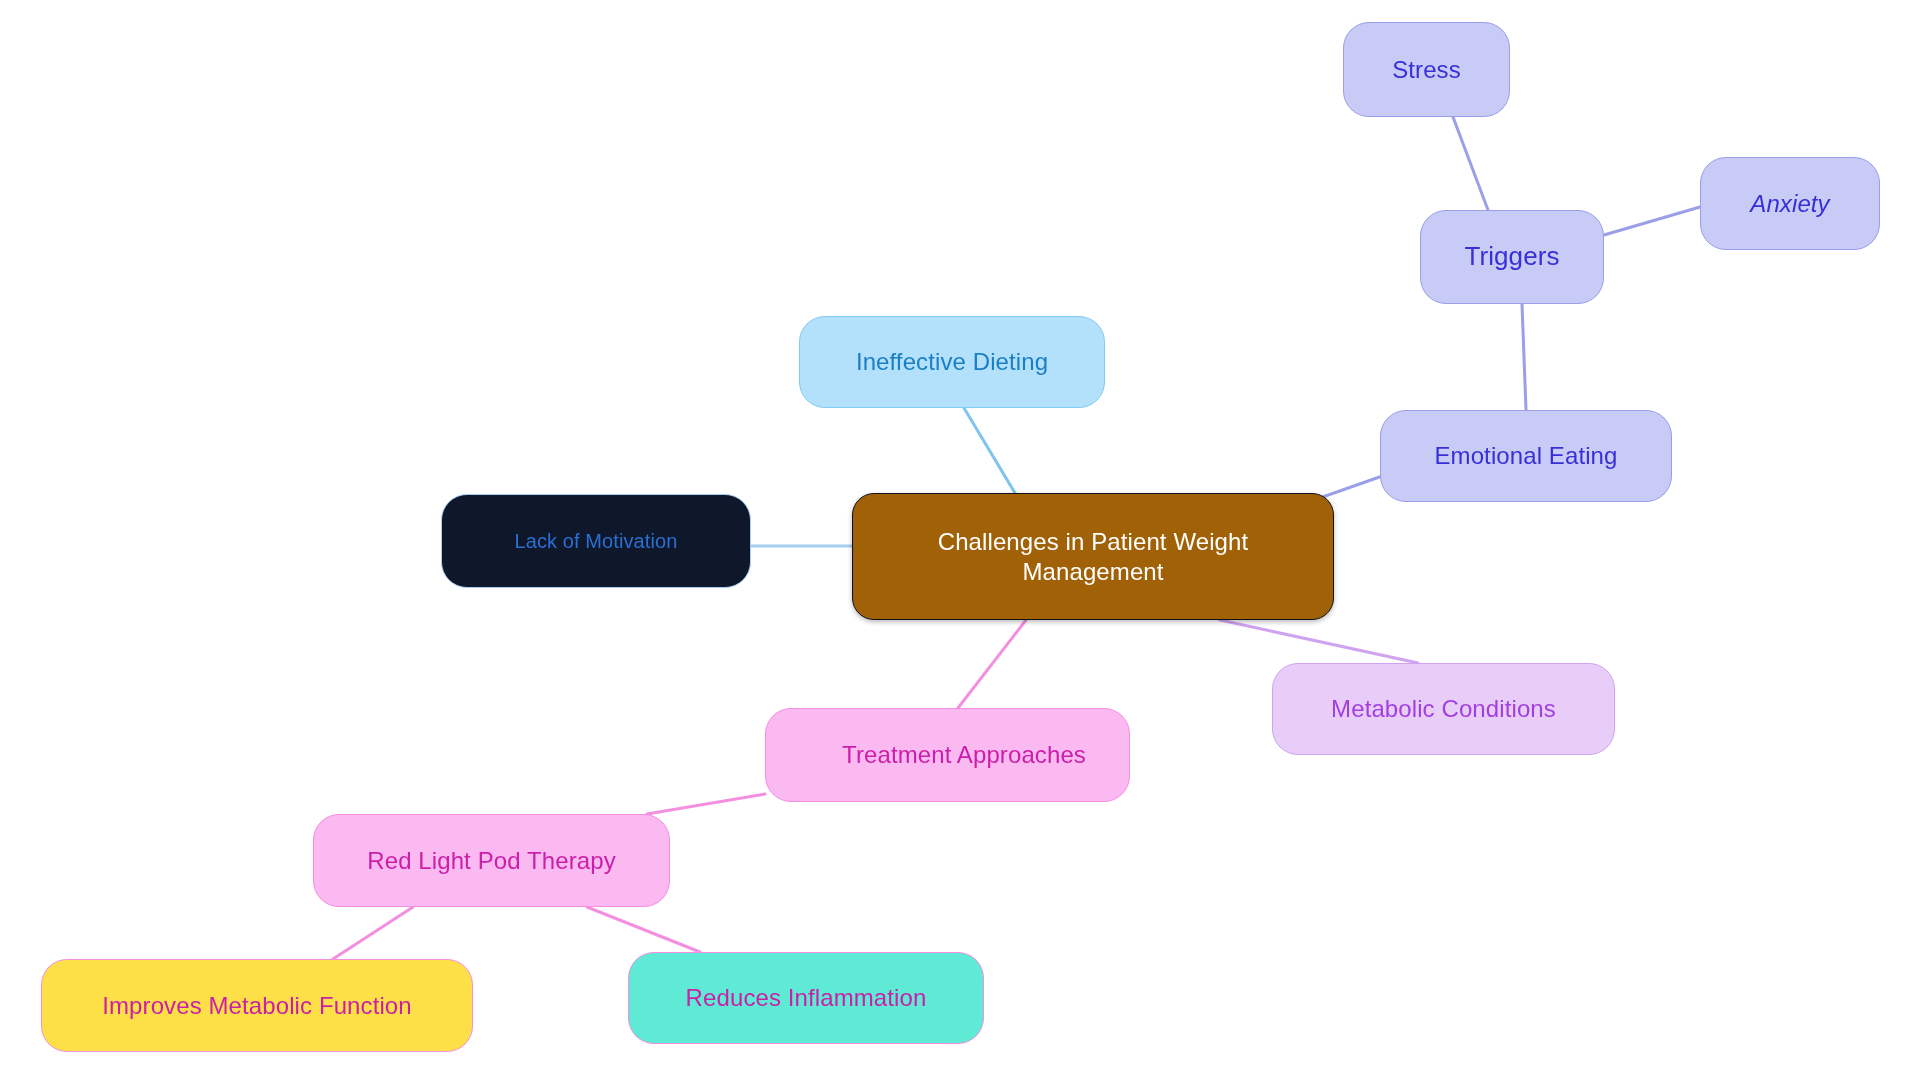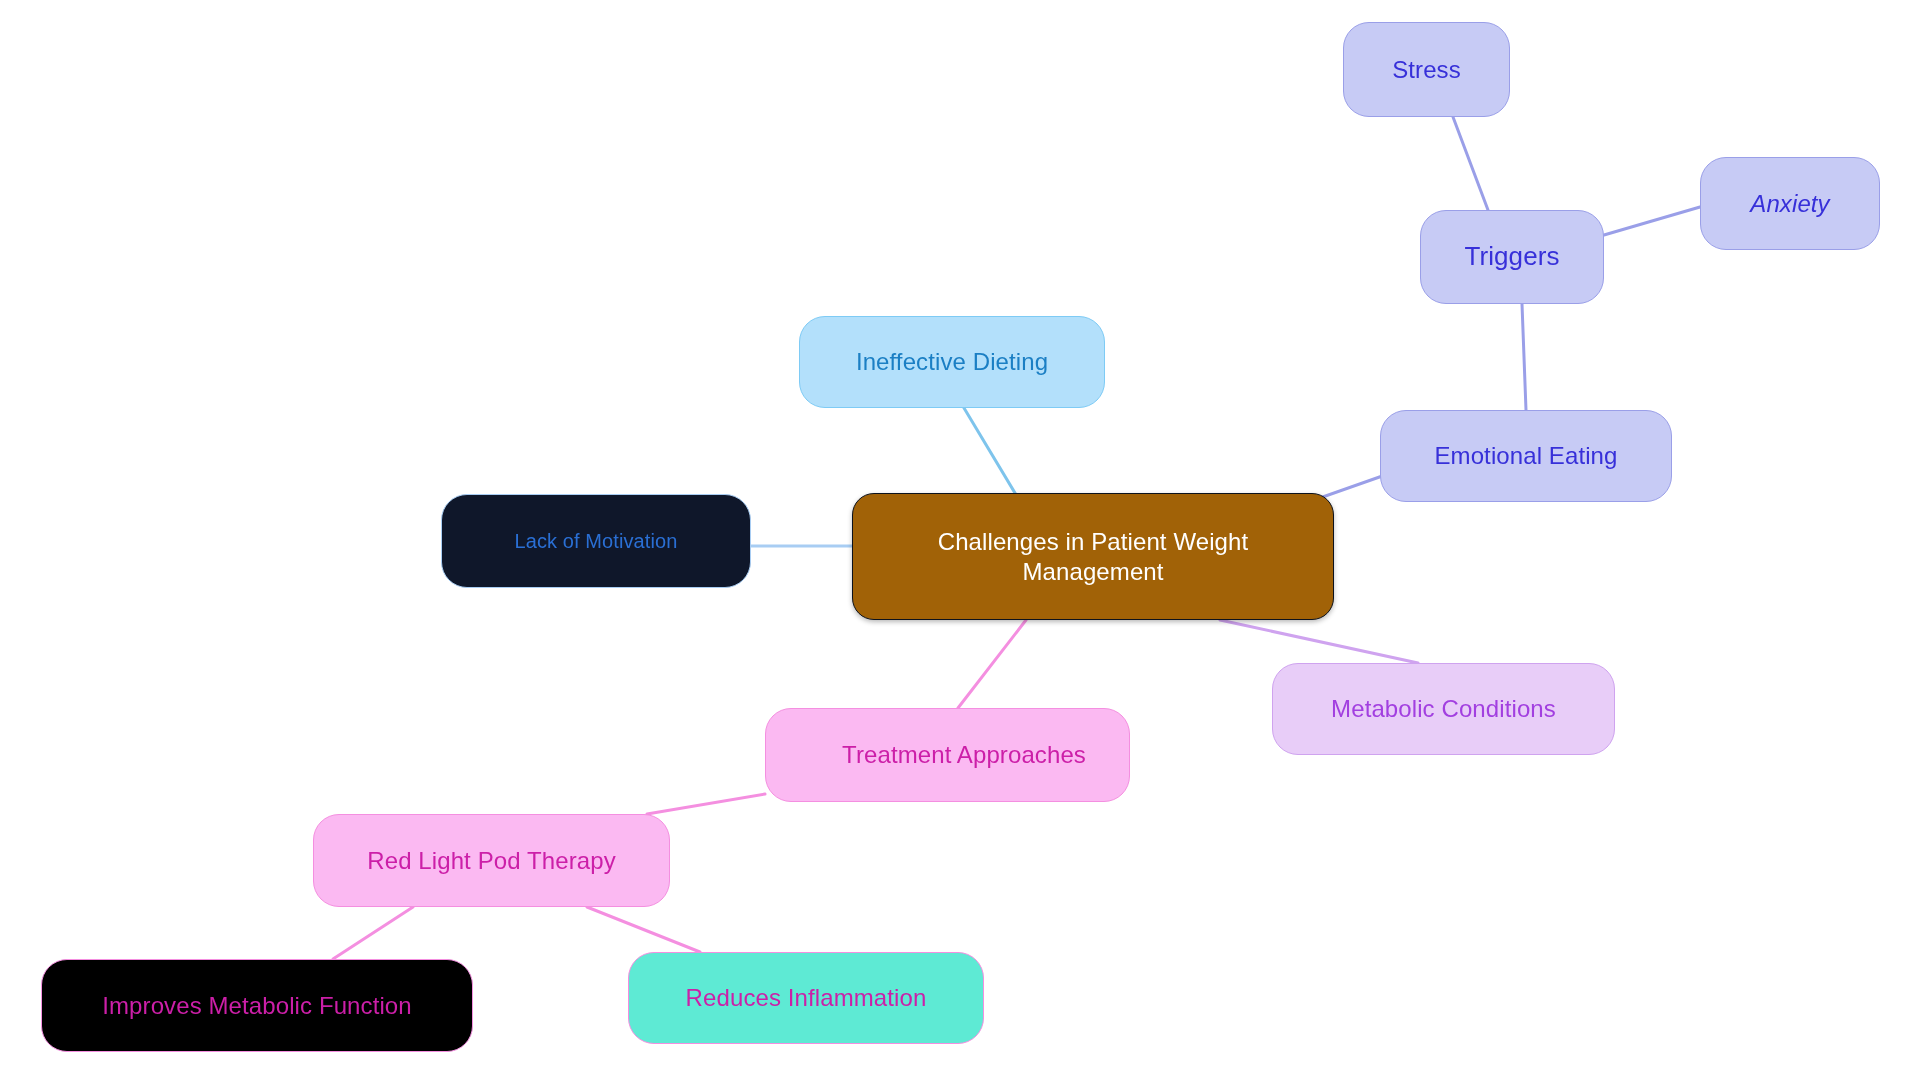--- a/index.html
+++ b/index.html
@@ -71,16 +71,16 @@
 Management</span></div>
       <div class="node" style="left: 1343px; top: 22px; width: 167px; height: 95px; border-radius: 26px; background: rgb(199, 203, 245); color: rgb(55, 48, 217); border-color: rgb(154, 159, 232); font-size: 24px;"><span class="node-label">Stress</span></div>
       <div class="node" style="left: 1700px; top: 157px; width: 180px; height: 93px; border-radius: 26px; background: rgb(199, 203, 245); color: rgb(55, 48, 217); border-color: rgb(154, 159, 232); font-size: 24px; font-style: italic;"><span class="node-label">Anxiety</span></div>
       <div class="node" style="left: 1420px; top: 210px; width: 184px; height: 94px; border-radius: 26px; background: rgb(199, 203, 245); color: rgb(55, 48, 217); border-color: rgb(154, 159, 232); font-size: 26px;"><span class="node-label">Triggers</span></div>
       <div class="node" style="left: 1380px; top: 410px; width: 292px; height: 92px; border-radius: 26px; background: rgb(199, 203, 245); color: rgb(55, 48, 217); border-color: rgb(154, 159, 232); font-size: 24px;"><span class="node-label">Emotional Eating</span></div>
       <div class="node" style="left: 799px; top: 316px; width: 306px; height: 92px; border-radius: 26px; background: rgb(179, 224, 251); color: rgb(27, 127, 196); border-color: rgb(126, 203, 245); font-size: 24px;"><span class="node-label">Ineffective Dieting</span></div>
       <div class="node" style="left: 441px; top: 494px; width: 310px; height: 94px; border-radius: 26px; background: #0f172a; color: rgb(42, 111, 212); border-color: rgb(168, 205, 243); font-size: 20px;"><span class="node-label">Lack of Motivation</span></div>
       <div class="node" style="left: 1256px; top: 663px; width: 343px; height: 92px; border-radius: 26px; background: rgb(232, 205, 248); color: rgb(162, 63, 224); border-color: rgb(207, 163, 239); font-size: 24px; margin-left: 16px;"><span class="node-label">Metabolic Conditions</span></div>
       <div class="node" style="left: 765px; top: 708px; width: 365px; height: 94px; border-radius: 26px; background: rgb(251, 185, 242); color: rgb(204, 31, 168); border-color: rgb(244, 143, 224); font-size: 24px; padding-left: 33px;"><span class="node-label">Treatment Approaches</span></div>
       <div class="node" style="left: 313px; top: 814px; width: 357px; height: 93px; border-radius: 26px; background: rgb(251, 185, 242); color: rgb(204, 31, 168); border-color: rgb(244, 143, 224); font-size: 24px;"><span class="node-label">Red Light Pod Therapy</span></div>
-      <div class="node" style="left: 41px; top: 959px; width: 432px; height: 93px; border-radius: 26px; background: #000000; color: rgb(204, 31, 168); border-color: rgb(244, 143, 224); font-size: 24px;"><span class="node-label">Improves Metabolic Function</span></div>
+      <div class="node" style="left: 41px; top: 959px; width: 432px; height: 93px; border-radius: 26px; background: #fde047; color: rgb(204, 31, 168); border-color: rgb(244, 143, 224); font-size: 24px;"><span class="node-label">Improves Metabolic Function</span></div>
       <div class="node" style="left: 628px; top: 952px; width: 356px; height: 92px; border-radius: 26px; background: #5eead4; color: rgb(204, 31, 168); border-color: rgb(244, 143, 224); font-size: 24px;"><span class="node-label">Reduces Inflammation</span></div>
     </div>
 </div>
 
 </body></html>

